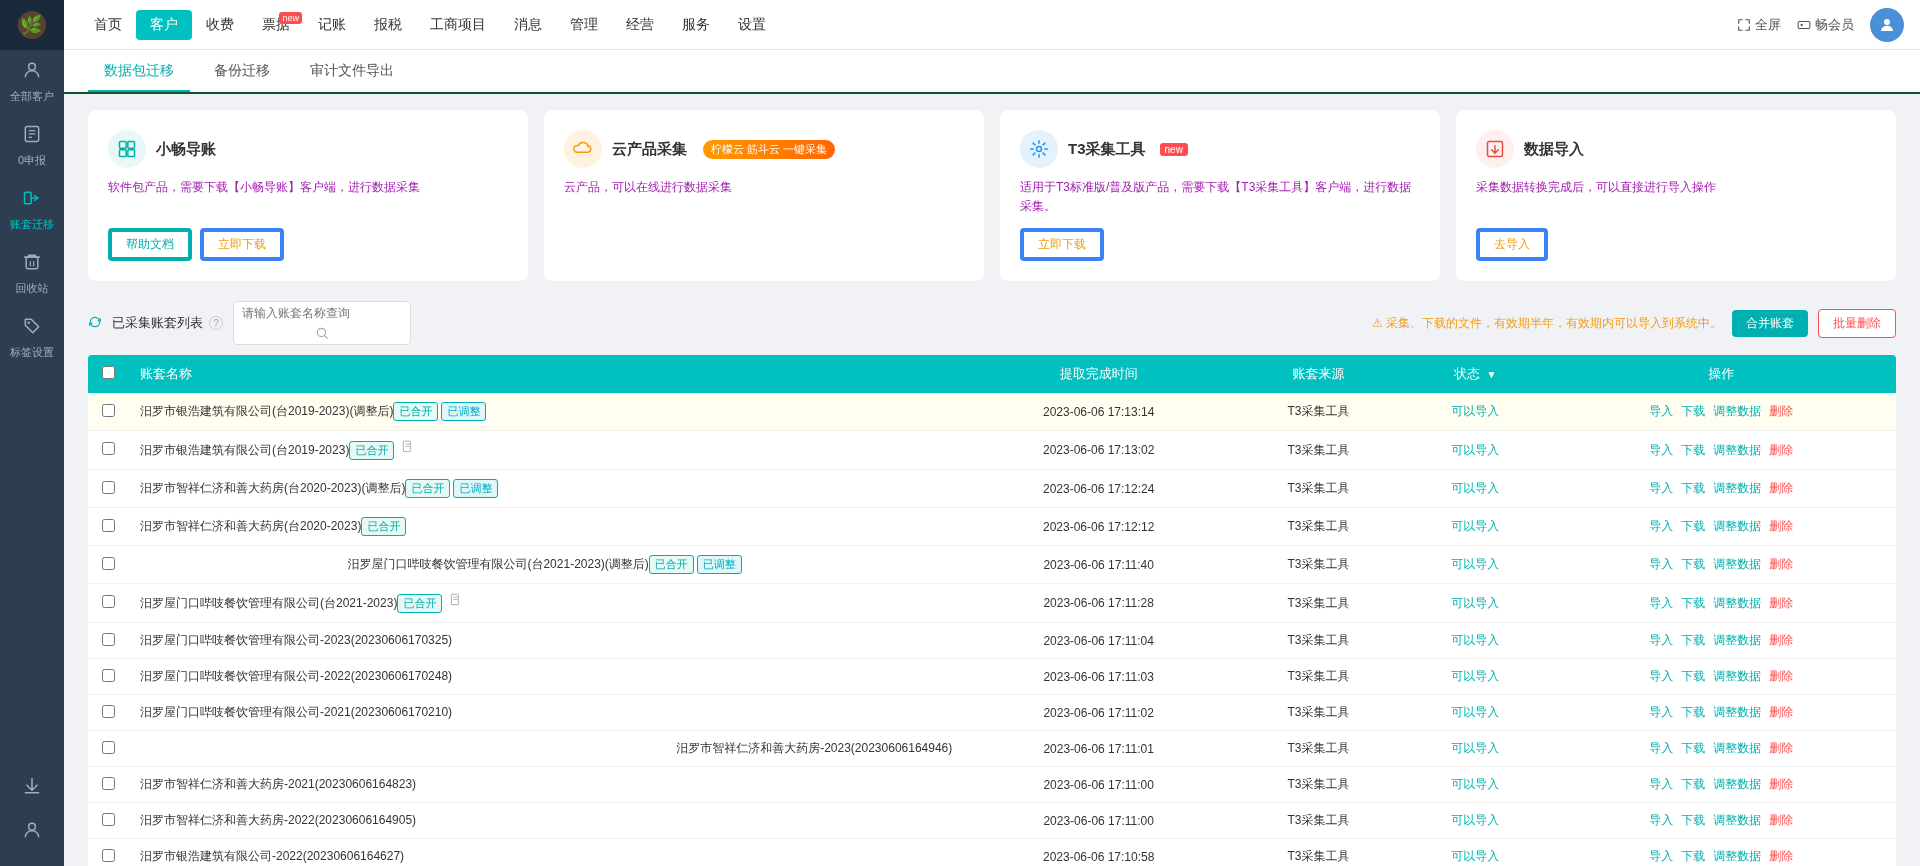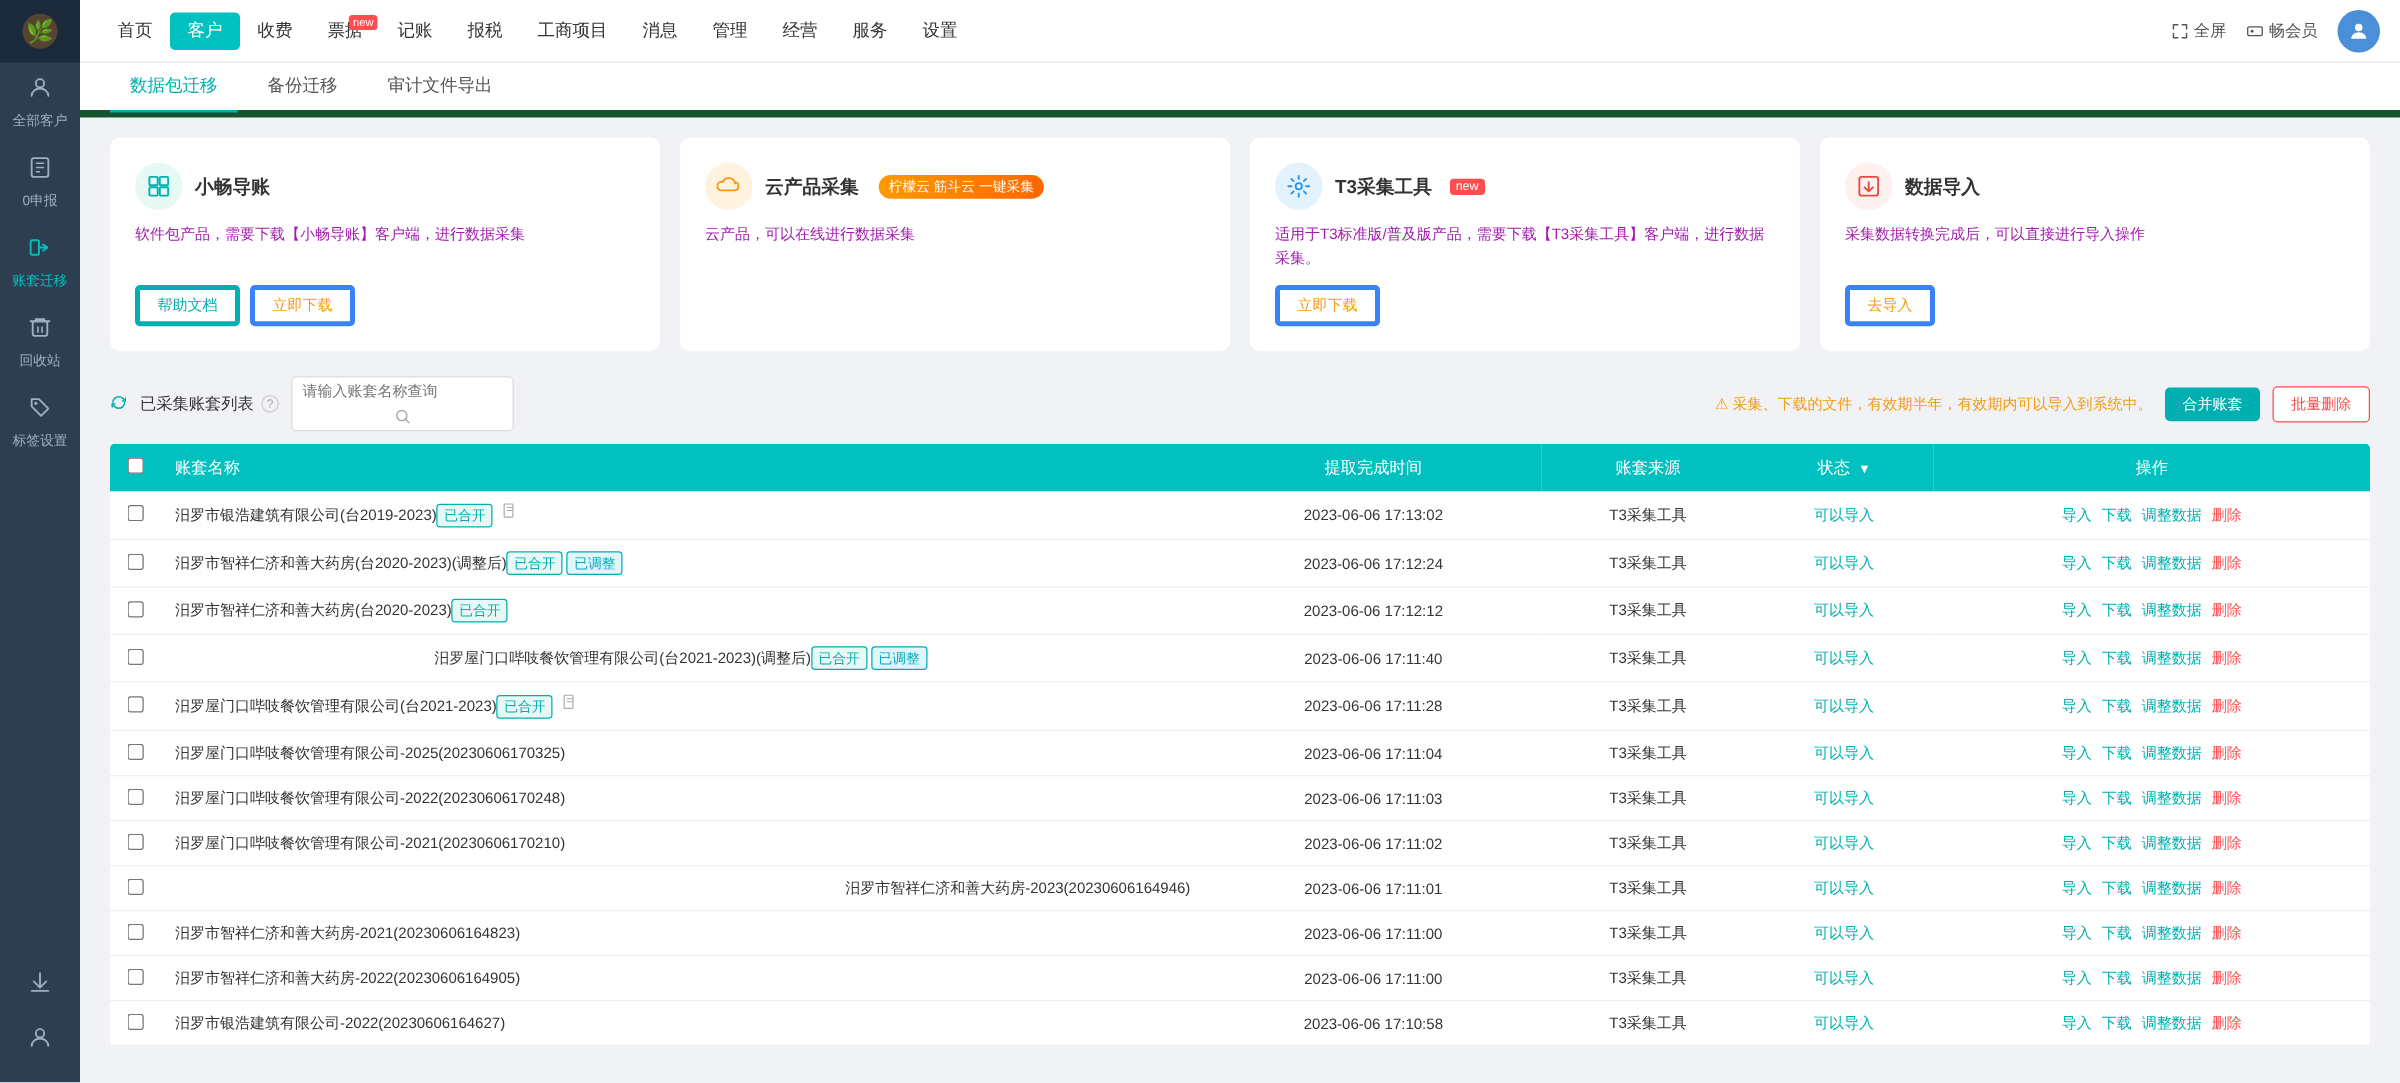--- a/index.html
+++ b/index.html
@@ -115,23 +115,23 @@
       bottom: 0;
       background: #f0f2f5;
       display: flex;
       flex-direction: column;
     }
 
     
     .tabs {
       background: #fff;
       display: flex;
-      align-items: flex-start;
+      align-items: flex-end;
       padding: 0 24px;
-      border-bottom: 6px solid #14532d;
+      border-bottom: 2px solid #14532d;
       height: 44px;
       gap: 8px;
     }
     .tab {
       padding: 10px 16px;
       cursor: pointer;
       color: #555;
       border-bottom: 2px solid transparent;
       font-size: 14px;
     }
@@ -562,20 +562,28 @@
             <th>提取完成时间</th>
             <th>账套来源</th>
             <th style="cursor:pointer;">
               <span>状态</span>
               <span class="sort-icon">▼</span>
             </th>
             <th>操作</th>
           </tr>
         </thead>
         <tbody id="table-body">
+        <tr class="highlighted">
+              <td><input type="checkbox" style=""></td>
+              <td style="text-align: left;"><span>汨罗市银浩建筑有限公司(台2019-2023)(调整后)</span><span class="tag tag-green">已合开</span><span class="tag tag-cyan">已调整</span></td>
+              <td>2023-06-06 17:13:14</td>
+              <td>T3采集工具</td>
+              <td><span class="status-ok">可以导入</span></td>
+              <td><span class="action-link">导入</span><span class="action-link">下载</span><span class="action-link">调整数据</span><span class="action-del">删除</span></td>
+            </tr>
             <tr>
               <td><input type="checkbox" style=""></td>
               <td style="text-align: left;"><span>汨罗市银浩建筑有限公司(台2019-2023)</span><span class="tag tag-green">已合开</span><span class="icon-file"><svg width="14" height="14" viewBox="0 0 24 24" fill="none">
                     <rect x="4" y="2" width="12" height="18" rx="1" stroke="#aaa" stroke-width="1.6"></rect>
                     <path d="M8 7h8M8 11h6" stroke="#aaa" stroke-width="1.4" stroke-linecap="round"></path>
                   </svg></span></td>
               <td>2023-06-06 17:13:02</td>
               <td>T3采集工具</td>
               <td><span class="status-ok">可以导入</span></td>
               <td><span class="action-link">导入</span><span class="action-link">下载</span><span class="action-link">调整数据</span><span class="action-del">删除</span></td>
@@ -610,21 +618,21 @@
                     <rect x="4" y="2" width="12" height="18" rx="1" stroke="#aaa" stroke-width="1.6"></rect>
                     <path d="M8 7h8M8 11h6" stroke="#aaa" stroke-width="1.4" stroke-linecap="round"></path>
                   </svg></span></td>
               <td>2023-06-06 17:11:28</td>
               <td>T3采集工具</td>
               <td><span class="status-ok">可以导入</span></td>
               <td><span class="action-link">导入</span><span class="action-link">下载</span><span class="action-link">调整数据</span><span class="action-del">删除</span></td>
             </tr>
             <tr>
               <td><input type="checkbox" style=""></td>
-              <td style="text-align: left;"><span>汨罗屋门口哔吱餐饮管理有限公司-2025(20230606170325)</span></td>
+              <td style="text-align: left;"><span>汨罗屋门口哔吱餐饮管理有限公司-2023(20230606170325)</span></td>
               <td>2023-06-06 17:11:04</td>
               <td>T3采集工具</td>
               <td><span class="status-ok">可以导入</span></td>
               <td><span class="action-link">导入</span><span class="action-link">下载</span><span class="action-link">调整数据</span><span class="action-del">删除</span></td>
             </tr>
             <tr>
               <td><input type="checkbox" style=""></td>
               <td style="text-align: left;"><span>汨罗屋门口哔吱餐饮管理有限公司-2022(20230606170248)</span></td>
               <td>2023-06-06 17:11:03</td>
               <td>T3采集工具</td>

